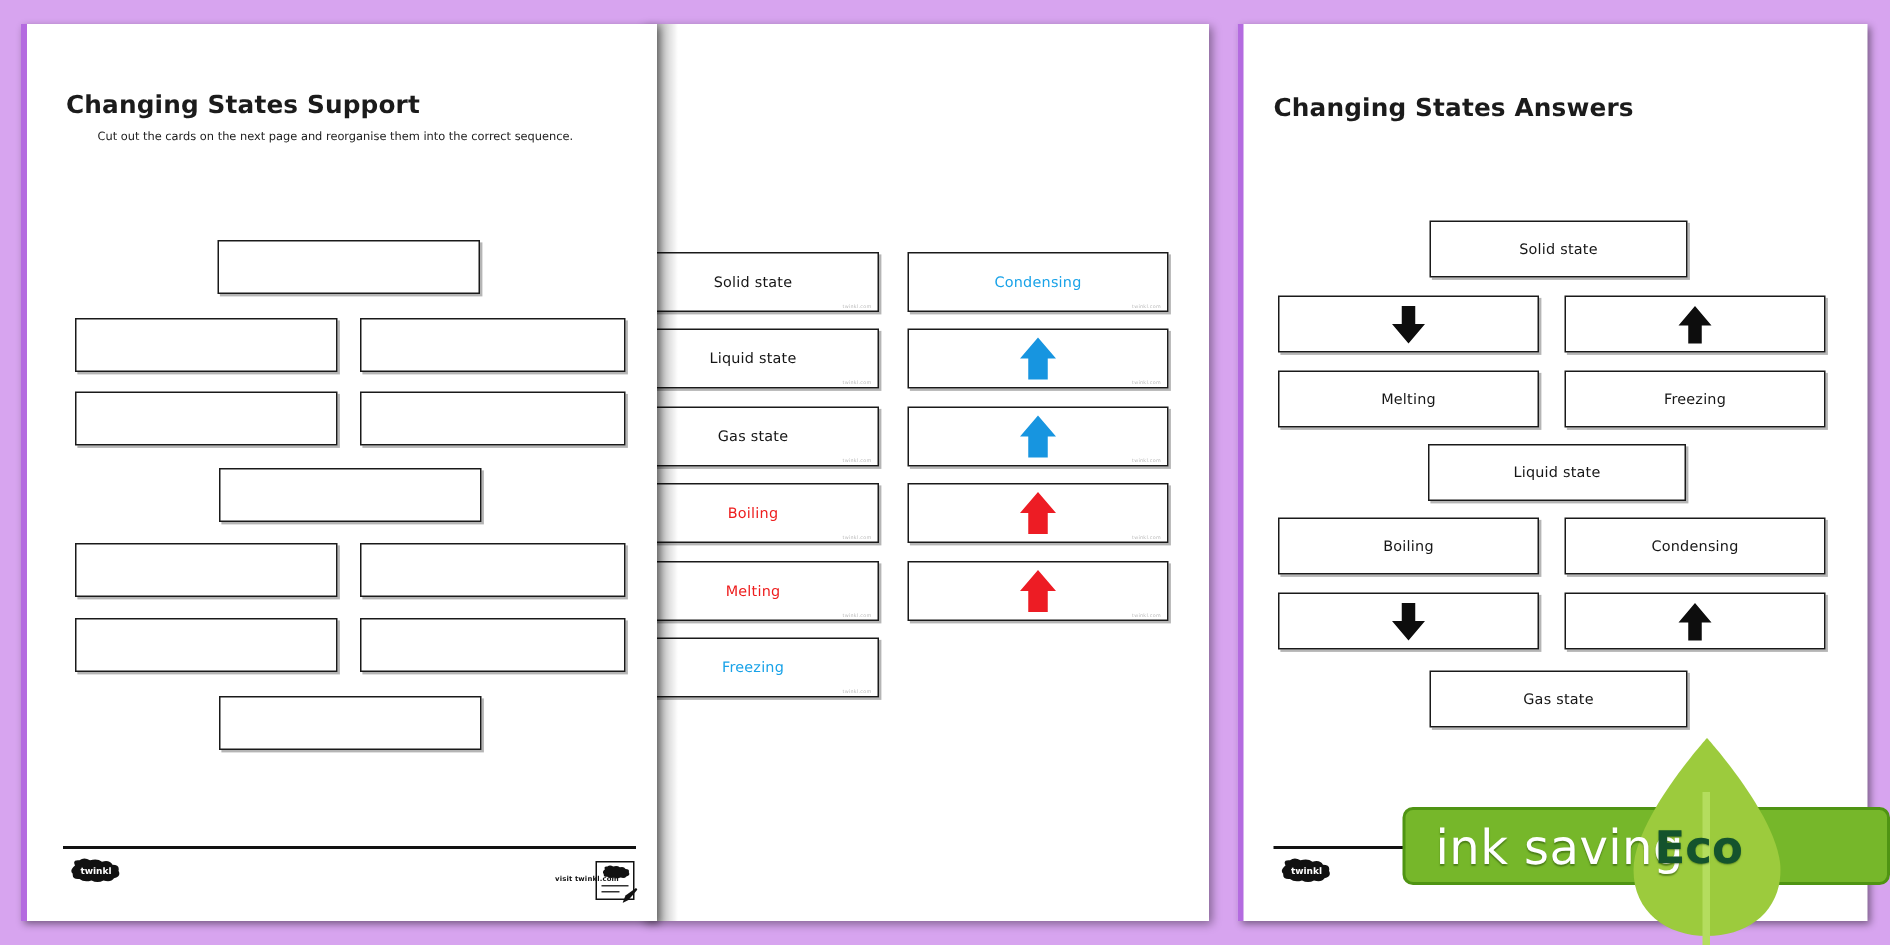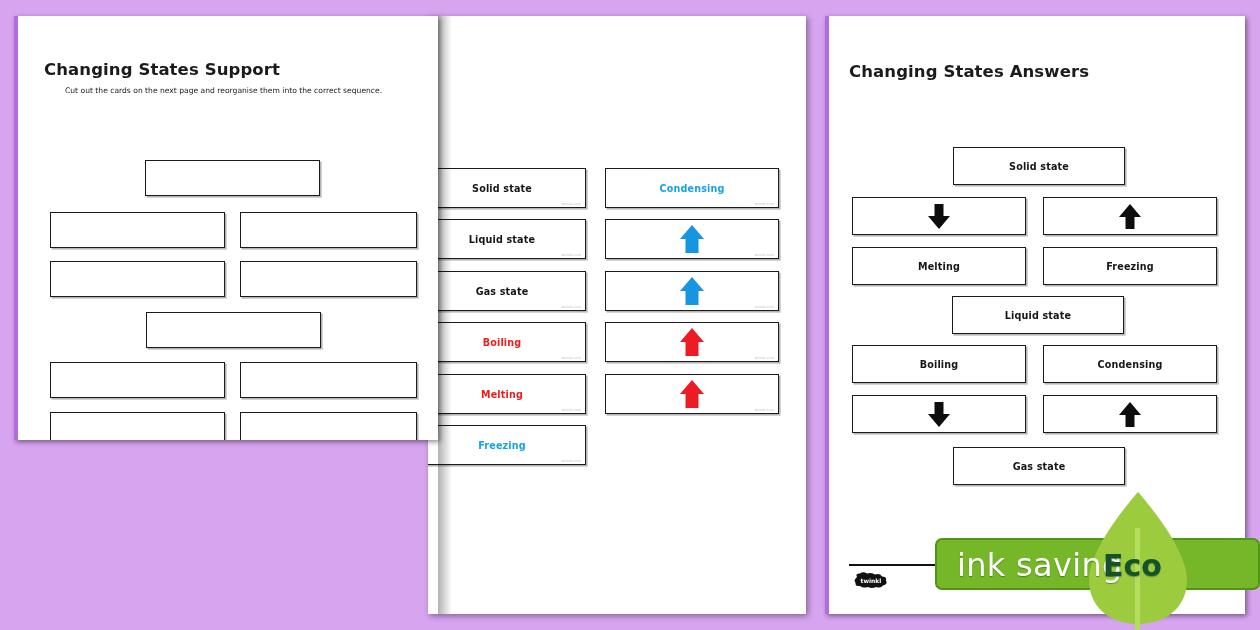--- a/index.html
+++ b/index.html
@@ -19,21 +19,21 @@
 
   
   .page {
     position: absolute;
     background: #ffffff;
     overflow: hidden;
   }
 
   #page-one {
     left: 14px; top: 16px;
-    width: 424px; height: 424px;
+    width: 424px; height: 598px;
     border-left: 4px solid #b46be0;
     box-shadow: 2px 2px 5px rgba(0,0,0,0.45);
     z-index: 3;
   }
 
   #page-two {
     left: 428px; top: 16px;
     width: 378px; height: 598px;
     box-shadow: 2px 2px 6px rgba(0,0,0,0.40);
     z-index: 2;
@@ -71,21 +71,21 @@
     position: absolute;
     background: #fff;
     border: 1.4px solid #1a1a1a;
     box-shadow: 1.6px 1.6px 0 rgba(120,120,120,.55);
     display: flex;
     align-items: center;
     justify-content: center;
   }
   .box .label {
     font-size: 9.6px;
-    font-weight: bold;
+    font-weight: normal;
     color: #161616;
     letter-spacing: .15px;
   }
   .label.red  { color: #ee1d1d; }
   .label.blue { color: #18a2e8; }
 
   .wm {
     position: absolute;
     right: 4px; bottom: 1px;
     font-size: 3.2px;

